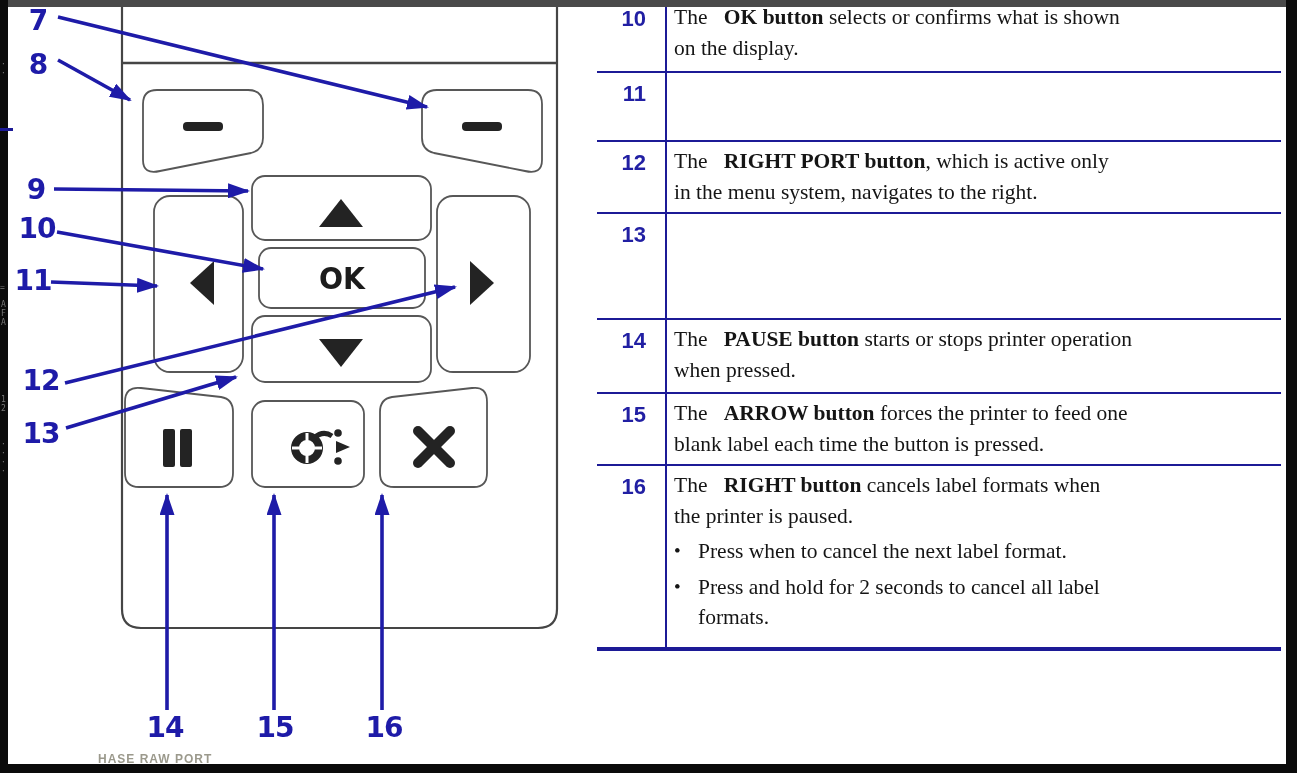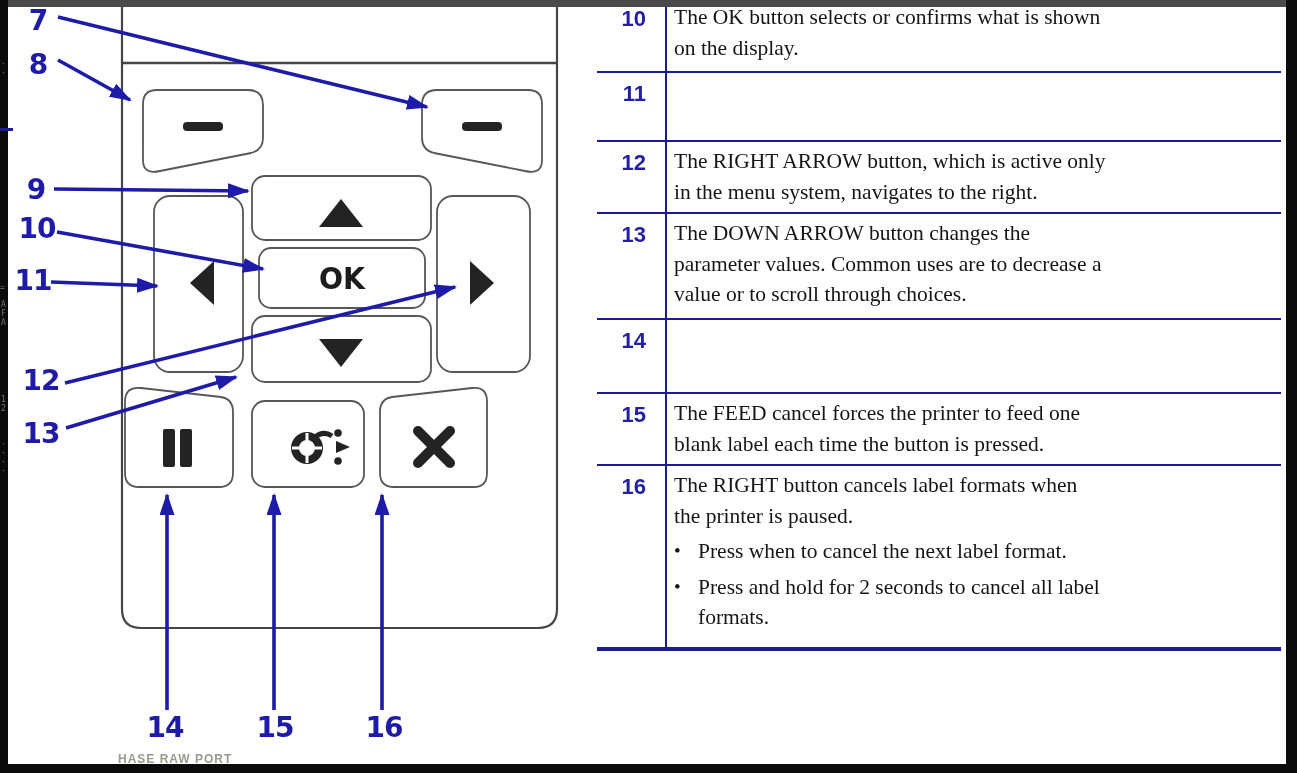--- a/index.html
+++ b/index.html
@@ -7,42 +7,42 @@
         font-family:"Liberation Serif",serif;}
   
   .bar{position:absolute;background:#0b0b0b;}
   .bar.top{left:0;top:0;width:1297px;height:7px;background:#4a4a4a;}
   .bar.left{left:0;top:0;width:8px;height:773px;}
   .bar.right{left:1286px;top:0;width:11px;height:773px;}
   .bar.bottom{left:0;top:764px;width:1297px;height:9px;}
   .edge-mark{position:absolute;color:rgba(205,205,205,.55);font:8px "DejaVu Sans Mono",monospace;z-index:5;}
   .navy-frag{position:absolute;left:0;top:128px;width:13px;height:3px;background:#1c1a96;z-index:5;}
   .bleed-text{position:absolute;left:98px;top:752px;color:#8a8878;opacity:.85;
-      font:bold 12px "Liberation Sans",sans-serif;letter-spacing:1px;filter:blur(.3px);margin-left:20px;}
+      font:bold 12px "Liberation Sans",sans-serif;letter-spacing:1px;filter:blur(.3px);}
   
   .diagram{position:absolute;left:0;top:0;}
   
   .desc-table{position:absolute;left:597px;top:-33px;width:684px;
       border-bottom:4px solid #1c1a96;}
   .t-row{display:flex;box-sizing:border-box;}
   .t-row + .t-row{border-top:2px solid #1c1a96;}
   .t-row:nth-child(1){height:104px;}
   .t-row:nth-child(2){height:69px;}
   .t-row:nth-child(3){height:72px;}
   .t-row:nth-child(4){height:106px;}
   .t-row:nth-child(5){height:74px;}
   .t-row:nth-child(6){height:72px;}
   .t-row:nth-child(7){height:183px;}
   .num-cell{width:70px;box-sizing:border-box;border-right:2px solid #1c1a96;
       text-align:right;padding:6px 19px 0 0;color:#211fa3;
       font:bold 22px "Liberation Sans",sans-serif;line-height:30px;}
   .txt-cell{flex:1;padding:4px 8px 0 7px;font-size:21.5px;line-height:30.5px;color:#151515;}
   .t-row:first-child .num-cell{padding-top:37px;}
   .t-row:first-child .txt-cell{padding-top:35px;}
-  .txt-cell b{font-weight:normal;}
+  .txt-cell b{font-weight:bold;margin-left:11px;}
   .bullet{display:flex;margin-top:5px;}
   .bullet .dot{width:24px;line-height:30.5px;font-size:19px;}
   .bullet .btext{flex:1;}
 </style>
 </head>
 <body>
 
 <div class="page">
 
   <svg class="diagram" width="565" height="773" viewBox="0 0 565 773">
@@ -125,32 +125,32 @@
   <div class="desc-table" id="desc-table">
       <div class="t-row">
         <div class="num-cell">10</div>
         <div class="txt-cell">The <b>OK button</b> selects or confirms what is shown<br>on the display.</div>
       </div>
       <div class="t-row">
         <div class="num-cell">11</div>
       </div>
       <div class="t-row">
         <div class="num-cell">12</div>
-        <div class="txt-cell">The <b>RIGHT ARROW button</b>, which is active only<br>in the menu system, navigates to the right.</div>
+        <div class="txt-cell">The <b>RIGHT PORT button</b>, which is active only<br>in the menu system, navigates to the right.</div>
       </div>
       <div class="t-row">
         <div class="num-cell">13</div>
-        <div class="txt-cell">The <b>DOWN ARROW button</b> changes the<br>parameter values. Common uses are to decrease a<br>value or to scroll through choices.</div>
       </div>
       <div class="t-row">
         <div class="num-cell">14</div>
+        <div class="txt-cell">The <b>PAUSE button</b> starts or stops printer operation<br>when pressed.</div>
       </div>
       <div class="t-row">
         <div class="num-cell">15</div>
-        <div class="txt-cell">The <b>FEED cancel</b> forces the printer to feed one<br>blank label each time the button is pressed.</div>
+        <div class="txt-cell">The <b>ARROW button</b> forces the printer to feed one<br>blank label each time the button is pressed.</div>
       </div>
       <div class="t-row">
         <div class="num-cell">16</div>
         <div class="txt-cell">The <b>RIGHT button</b> cancels label formats when<br>the printer is paused.<div class="bullet">
             <span class="dot">•</span>
             <div class="btext">Press when to cancel the next label format.</div>
           </div><div class="bullet">
             <span class="dot">•</span>
             <div class="btext">Press and hold for 2 seconds to cancel all label<br>formats.</div>
           </div></div>

